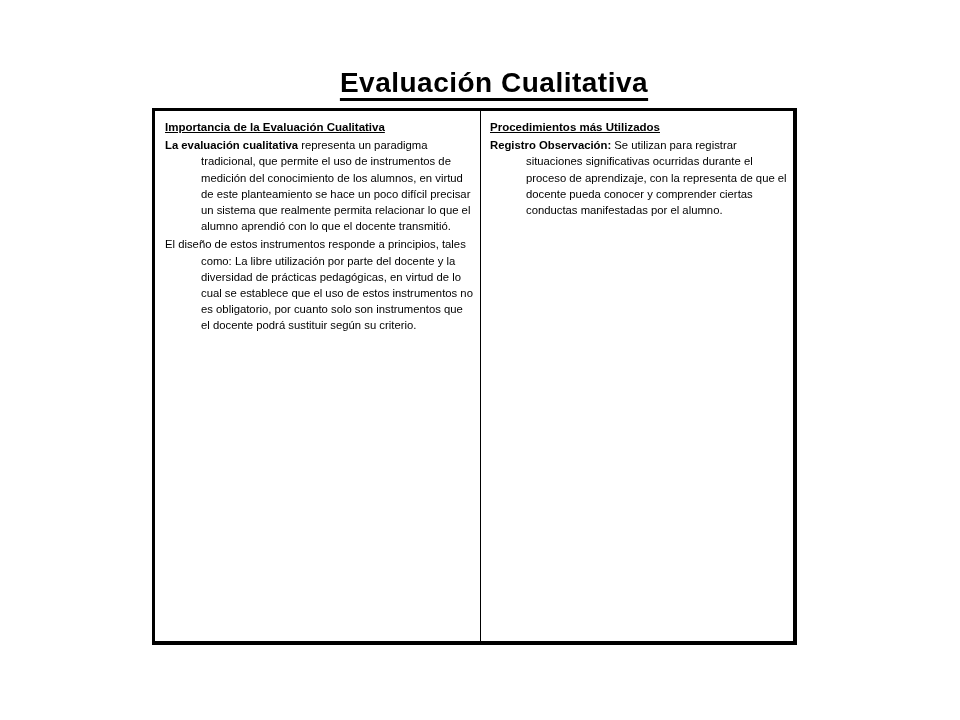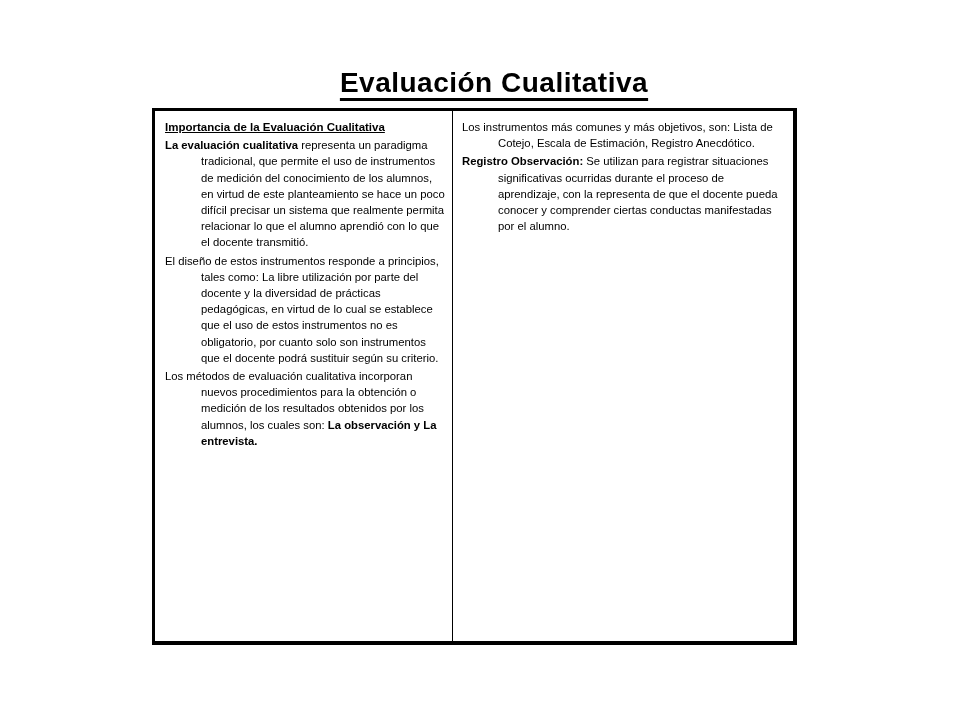--- a/index.html
+++ b/index.html
@@ -44,21 +44,21 @@
       display: flex;
     }
     .col {
       box-sizing: border-box;
       height: 100%;
       padding: 8px 6px 0 10px;
       font-size: 11.3px;
       line-height: 16.2px;
     }
     .col-left {
-      width: 298px;
+      width: 326px;
       border-right: 1.5px solid #000;
     }
     .col-right {
       flex: 1;
       padding-left: 9px;
     }
     .col-heading {
       font-weight: bold;
       text-decoration: underline;
       margin: 0 0 2px 0;
@@ -85,25 +85,24 @@
 
 <div class="table-box">
   <div class="col col-left">
     <p class="col-heading">Importancia de la Evaluación Cualitativa</p>
 
     <p class="para"><b>La evaluación cualitativa</b><span> representa un paradigma tradicional, que permite el uso de instrumentos de medición del conocimiento de los alumnos,  en virtud de este planteamiento se hace un poco difícil precisar un sistema que realmente permita relacionar lo que el alumno aprendió con lo que el docente transmitió.</span></p>
 
     <p class="para"><span>El diseño de estos instrumentos responde a principios, tales como: La libre utilización por parte del docente y la diversidad de prácticas pedagógicas, en virtud de lo cual se establece que el uso de estos instrumentos no es obligatorio, por cuanto solo son instrumentos que el docente podrá sustituir según su criterio.</span></p>
 
 
-    <p class="para"><span>Los métodos de evaluación cualitativa incorporan nuevos procedimientos para la obtención o medición de los resultados obtenidos por los alumnos, los cuales son: </span><b>La observación y La entrevista.</b></p>
   </div>
 
   <div class="col col-right">
+    <p class="col-heading">Procedimientos más Utilizados</p>
 
 
-    <p class="para"><span>Los instrumentos más comunes y más objetivos, son: Lista de Cotejo,  Escala de Estimación, Registro Anecdótico.</span></p>
 
 
 
     <p class="para"><b>Registro Observación:</b><span> Se utilizan para registrar situaciones significativas ocurridas durante el proceso de aprendizaje, con la representa de que el docente pueda conocer y comprender ciertas conductas manifestadas por el alumno.</span></p>
   </div>
 </div>
 
 </body></html>

